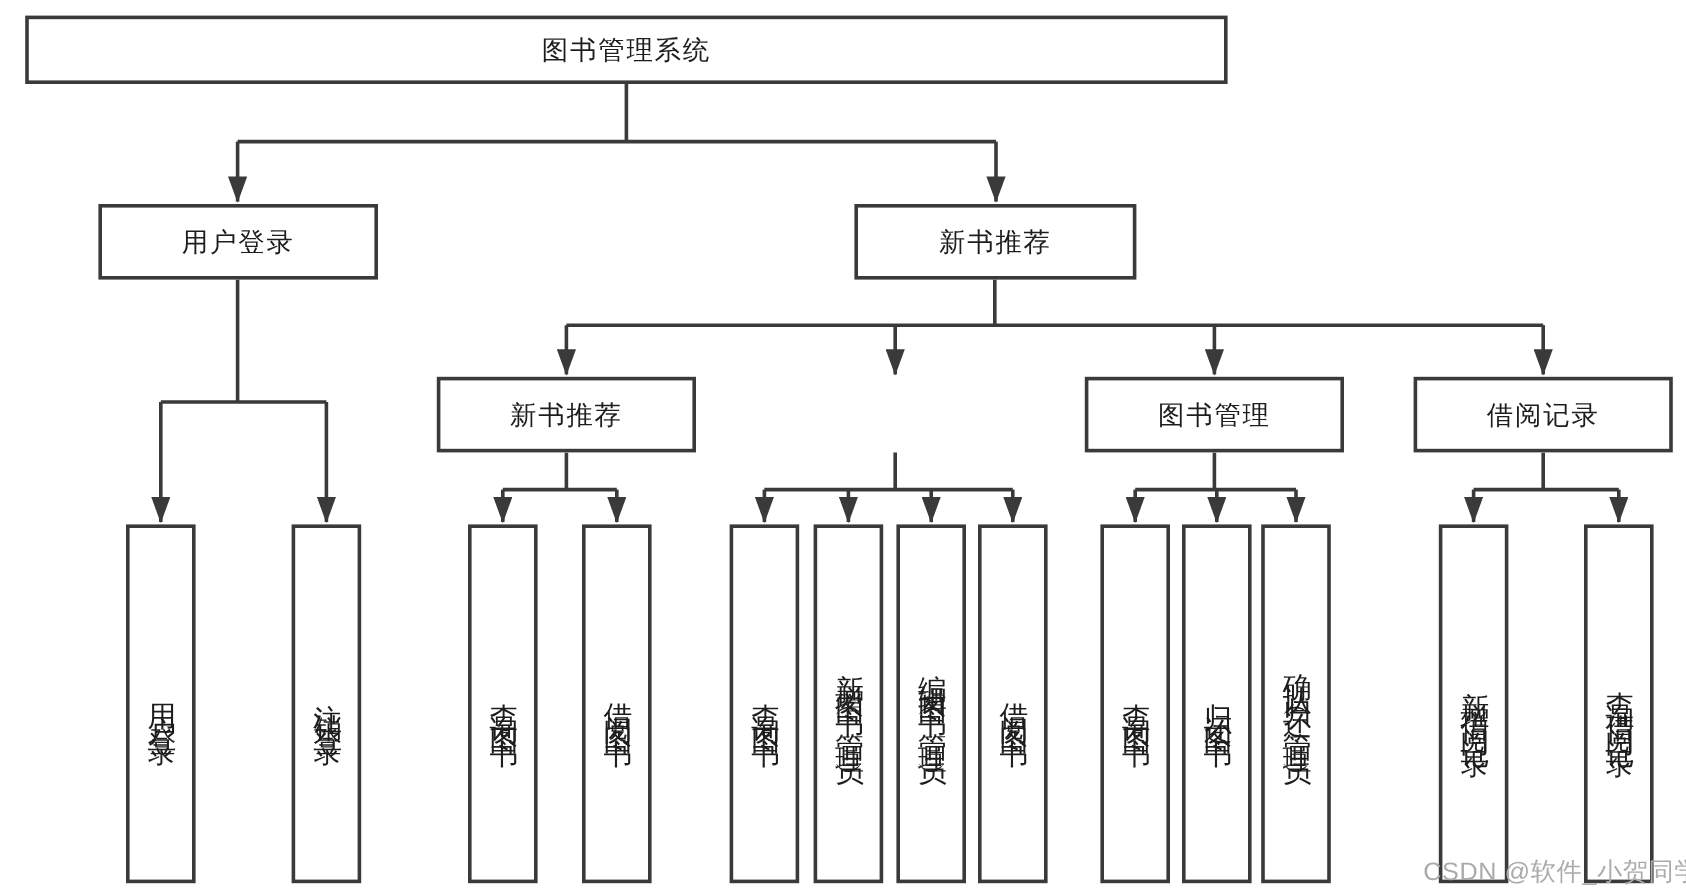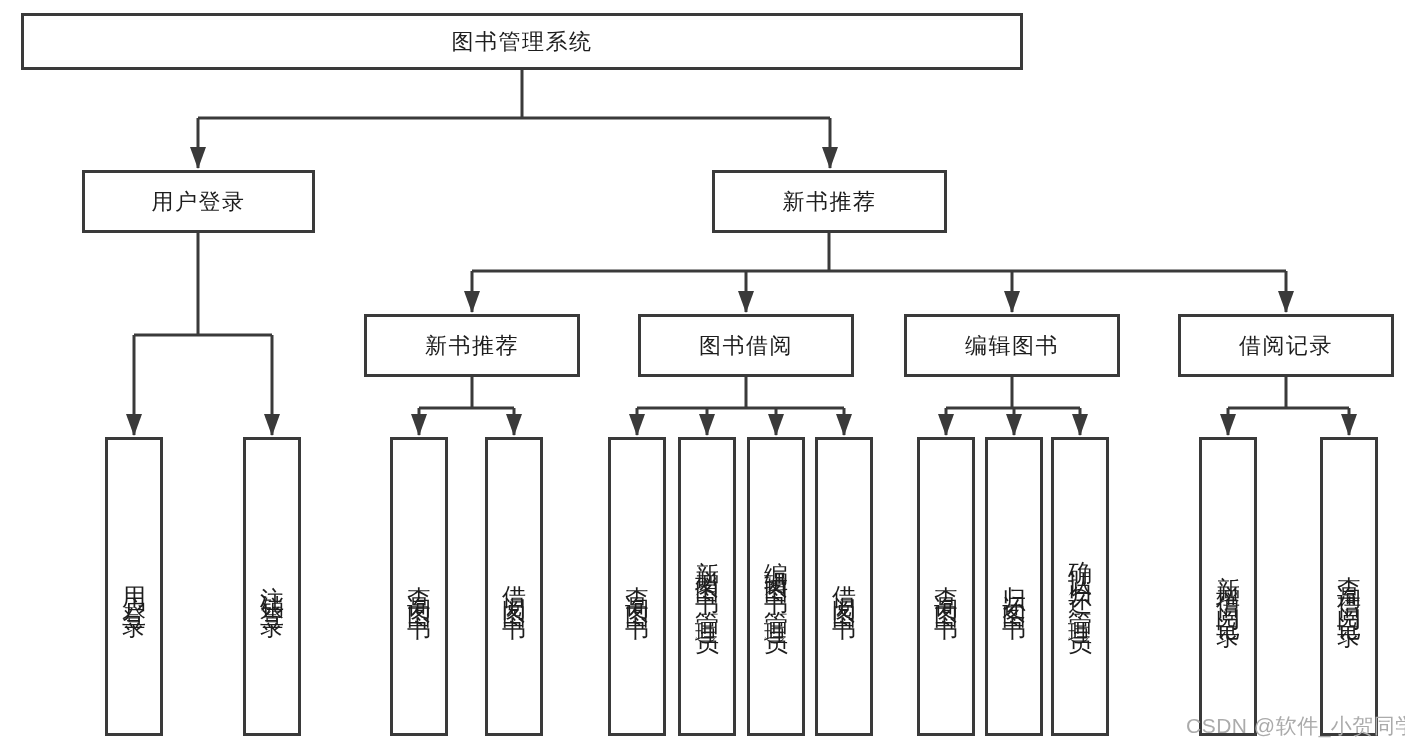--- a/index.html
+++ b/index.html
@@ -106,25 +106,22 @@
   <div class="hnode n-user">
     <span>用户登录</span>
   </div>
   <div class="hnode n-book">
     <span>新书推荐</span>
   </div>
 
   <div class="hnode l3 l3a">
     <span>新书推荐</span>
   </div>
-  <div class="hnode l3 l3b">
-    <span>图书借阅</span>
-  </div>
   <div class="hnode l3 l3c">
-    <span>编辑图书</span>
+    <span>图书管理</span>
   </div>
   <div class="hnode l3 l3d">
     <span>借阅记录</span>
   </div>
 
   <div class="vnode vA1">
     <span>用户登录</span>
   </div>
   <div class="vnode vA2">
     <span>注销登录</span>

